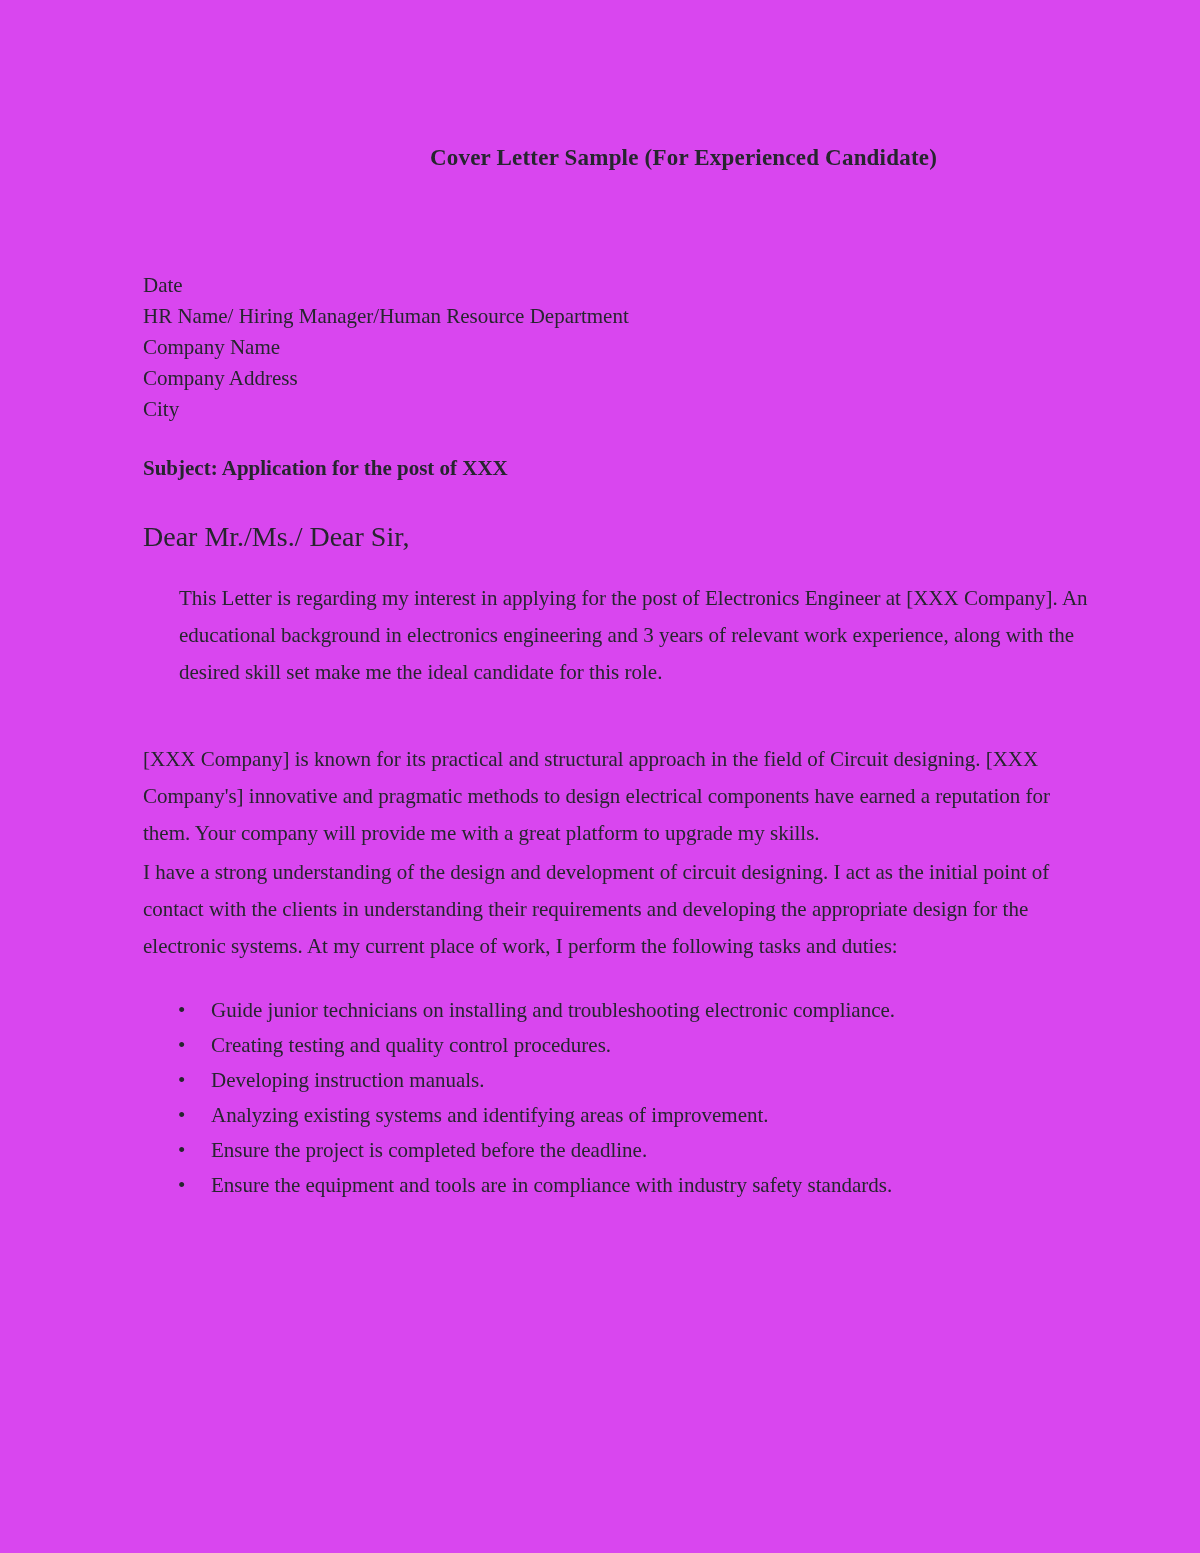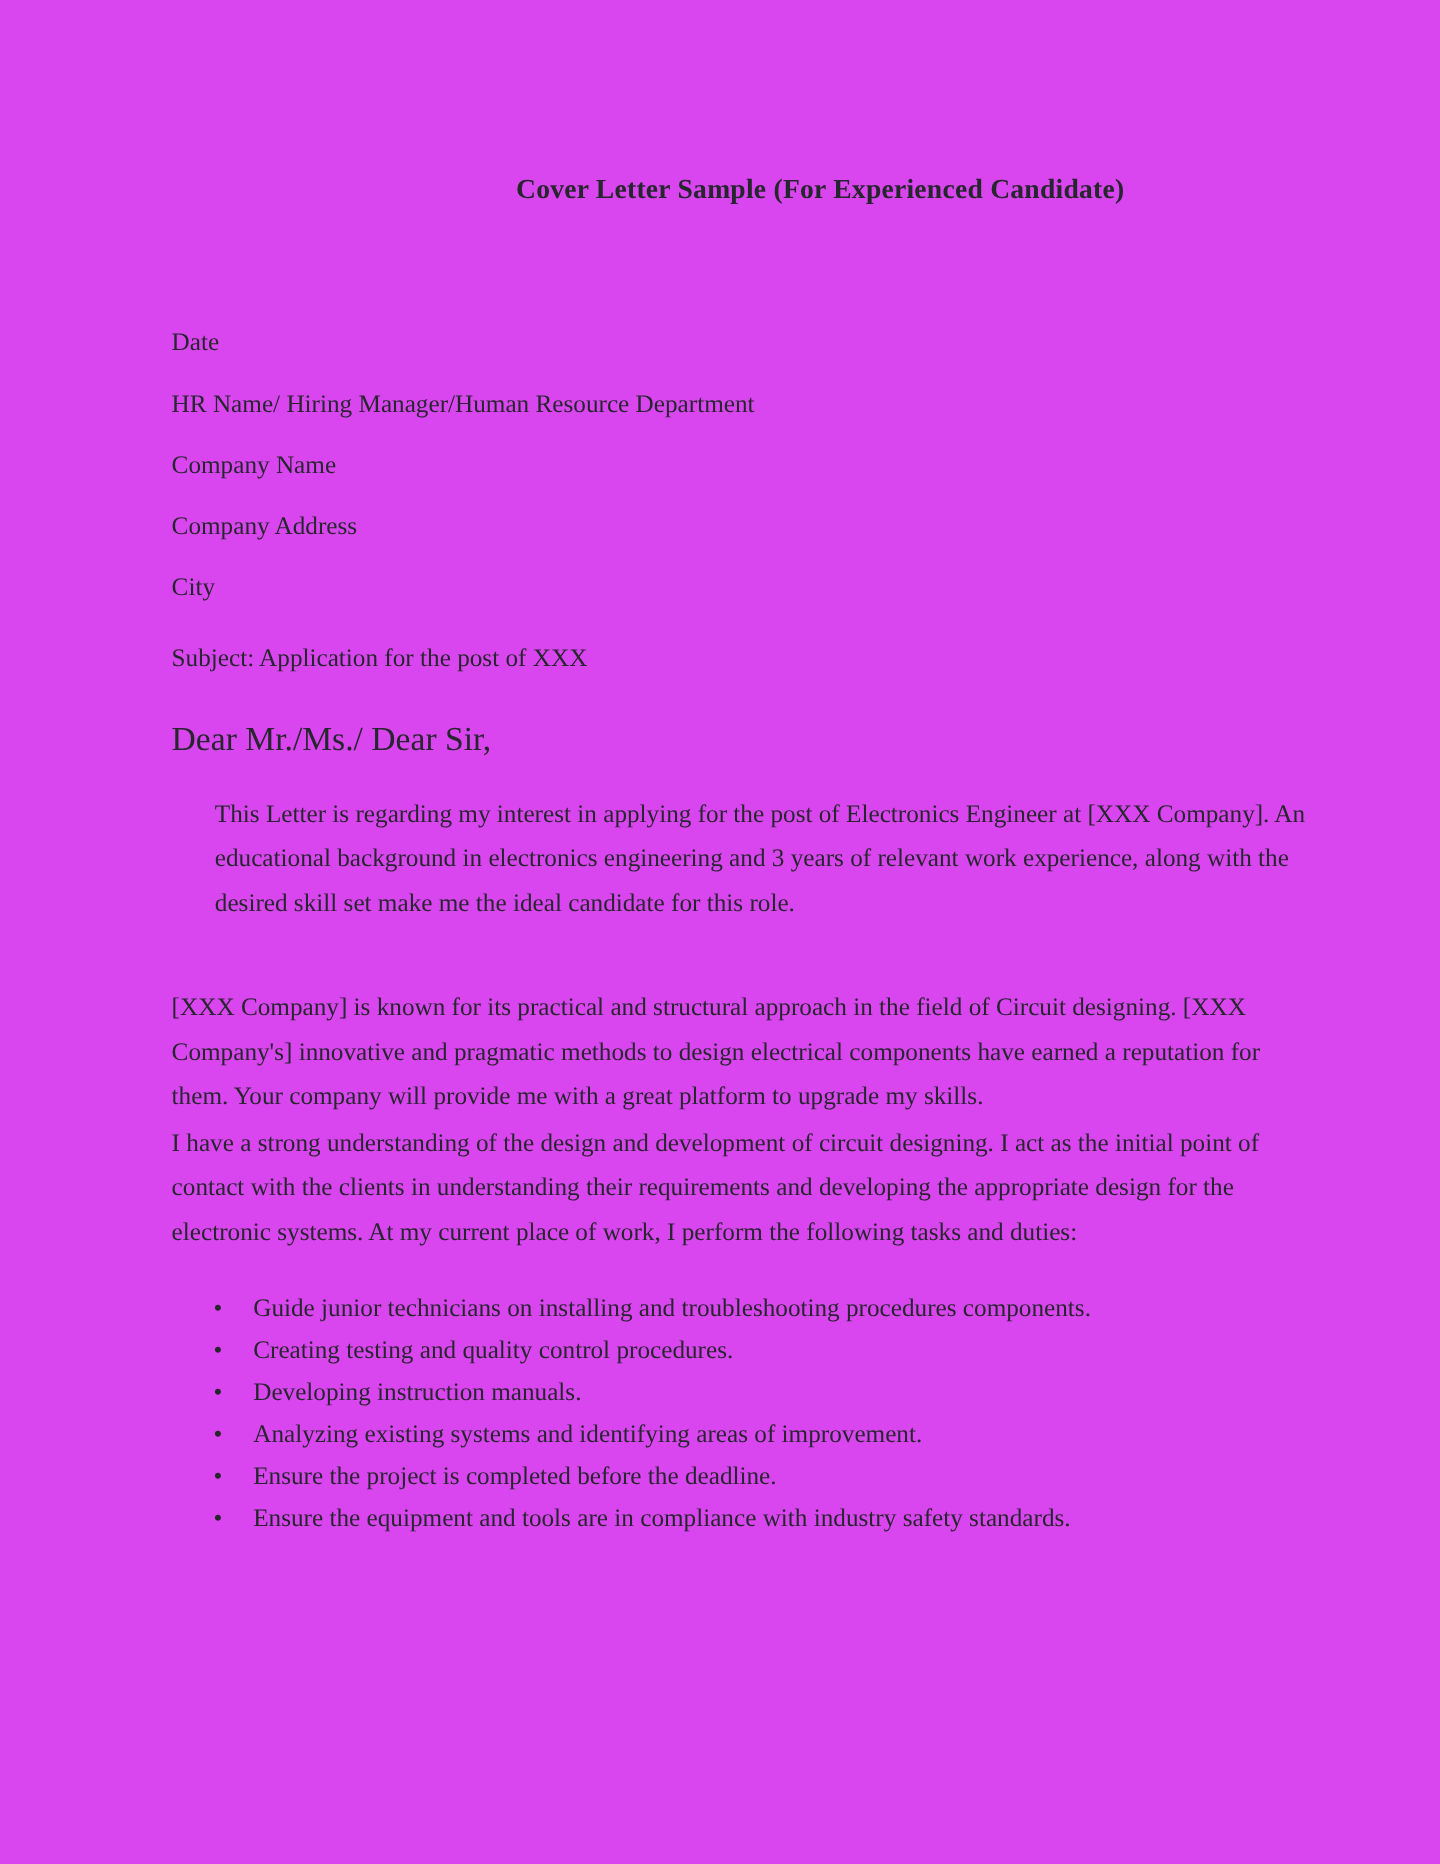--- a/index.html
+++ b/index.html
@@ -28,25 +28,24 @@
     margin: 0 0 97px 287px;
     letter-spacing: 0.2px;
   }
   .address-block {
     margin: 0;
   }
   .addr-line {
     font-size: 21px;
     line-height: 31px;
     white-space: pre;
-    margin-top: 20px;
   }
   .subject {
     font-size: 21px;
-    font-weight: normal;
+    font-weight: bold;
     line-height: 30px;
     margin: 28px 0 12px 0;
   }
   .salutation {
     font-size: 28px;
     line-height: 31px;
     margin: 38px 0 0 0;
   }
   .para {
     font-size: 21px;
@@ -96,21 +95,21 @@
 
   <p class="salutation">Dear Mr./Ms./ Dear Sir,</p>
 
   <p class="para p1">This Letter is regarding my interest in applying for the post of Electronics Engineer at [XXX Company]. An educational background in electronics engineering and 3 years of relevant work experience, along with the desired skill set make me the ideal candidate for this role.</p>
 
   <p class="para p2">[XXX Company] is known for its practical and structural approach in the field of Circuit designing. [XXX Company's] innovative and pragmatic methods to design electrical components have earned a reputation for them. Your company will provide me with a great platform to upgrade my skills.</p>
 
   <p class="para p3">I have a strong understanding of the design and development of circuit designing. I act as the initial point of contact with the clients in understanding their requirements and developing the appropriate design for the electronic systems. At my current place of work, I perform the following tasks and duties:</p>
 
   <ul class="duties">
-    <li>Guide junior technicians on installing and troubleshooting procedures components.</li>
+    <li>Guide junior technicians on installing and troubleshooting electronic compliance.</li>
     <li>Creating testing and quality control procedures.</li>
     <li>Developing instruction manuals.</li>
     <li>Analyzing existing systems and identifying areas of improvement.</li>
     <li>Ensure the project is completed before the deadline.</li>
     <li>Ensure the equipment and tools are in compliance with industry safety standards.</li>
   </ul>
 
 </div>
 
 </body></html>

